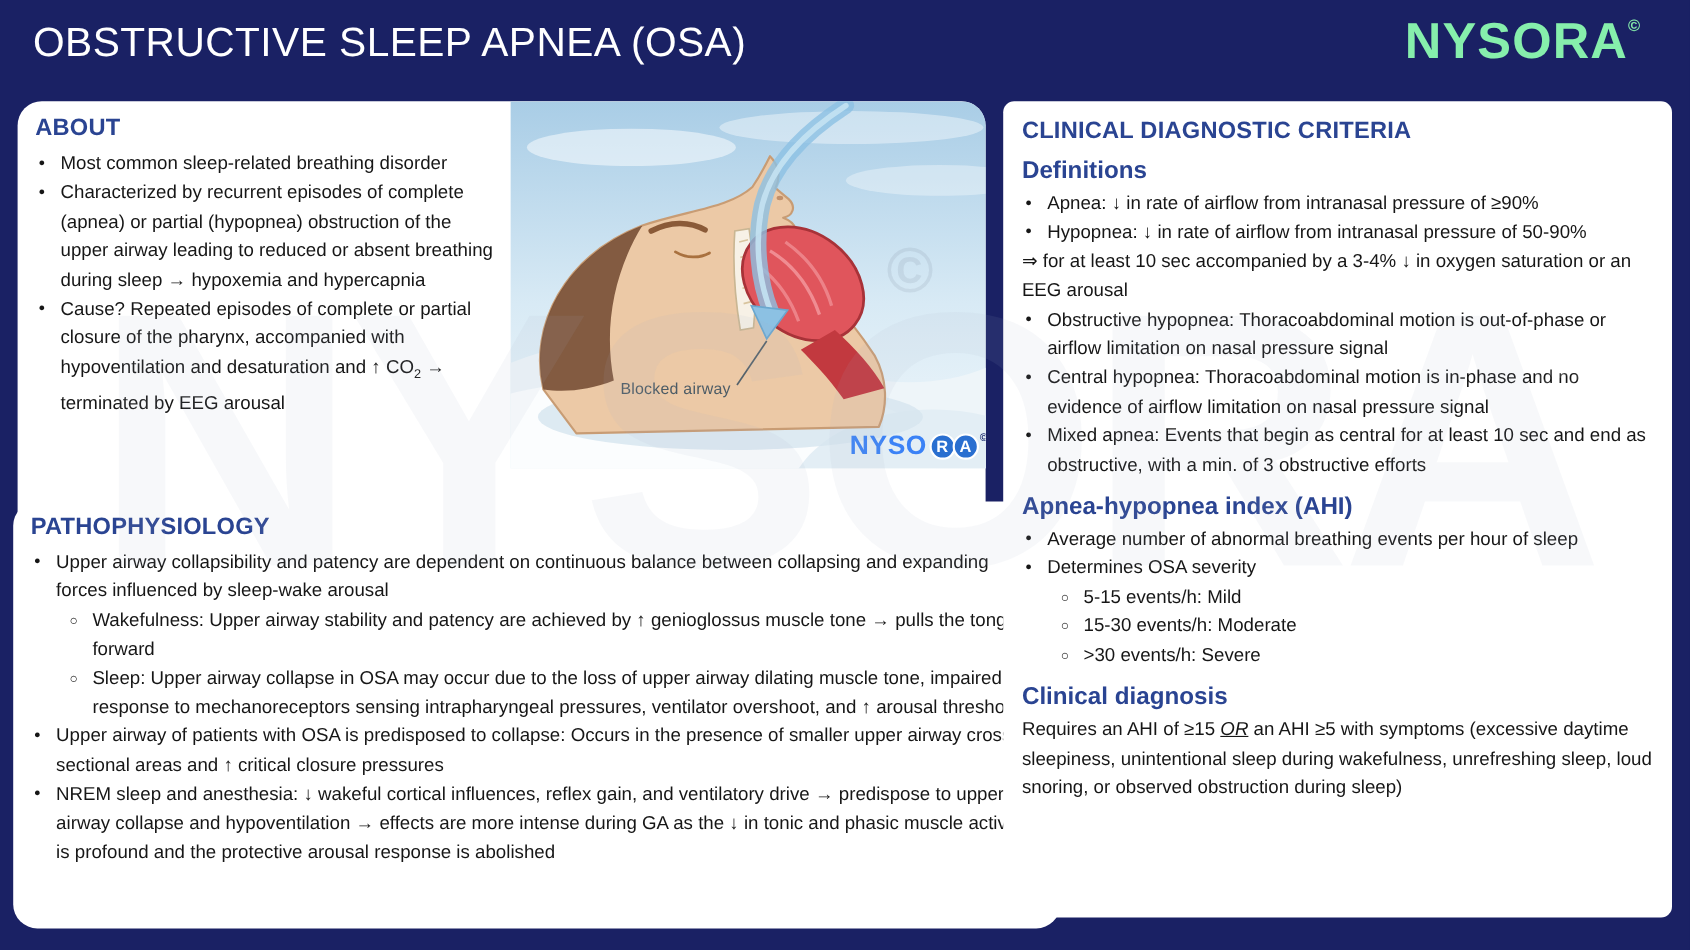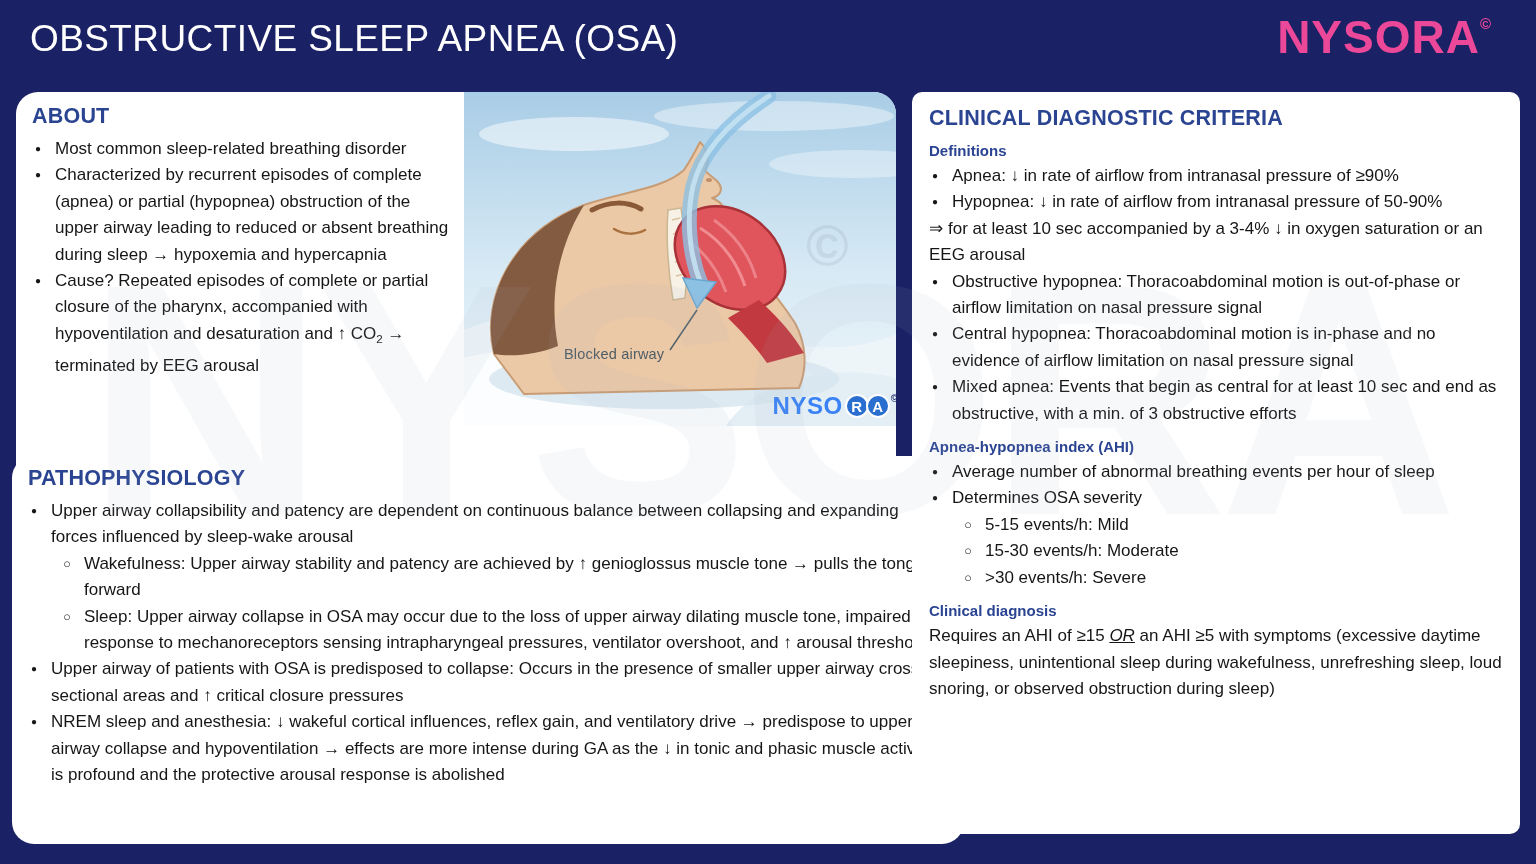--- a/index.html
+++ b/index.html
@@ -10,33 +10,33 @@
   body{
     width:1536px;height:864px;position:relative;overflow:hidden;
     background:var(--bg);
     font-family:"Liberation Sans",sans-serif;color:var(--text);
   }
   .page-title{
     position:absolute;left:30px;top:18px;margin:0;
     color:#fff;font-size:37px;font-weight:400;letter-spacing:.4px;
   }
   .brand{
-    position:absolute;top:14px;right:44px;color:#ec4899;
+    position:absolute;top:14px;right:44px;color:#86efac;
     font-size:46px;font-weight:800;letter-spacing:1px;line-height:1;text-align:right;
   }
   .brand sup{font-size:15px;vertical-align:top;position:relative;top:2px;}
   .card{
     position:absolute;background:var(--card);border-radius:22px;
   }
   .about-card{left:16px;top:92px;width:880px;height:426px;overflow:hidden;}
   .patho-card{left:12px;top:446px;width:952px;height:388px;padding:10px 20px 0 16px;overflow:hidden;margin-top:10px;}
   .clinical-card{left:912px;top:92px;width:608px;height:742px;padding:14px 17px 0 17px;overflow:hidden;border-radius:10px;}
   .about-text{position:absolute;left:16px;top:12px;width:424px;}
   h2{margin:0 0 7px 0;color:var(--heading);font-size:21.5px;font-weight:800;letter-spacing:.2px;}
-  h3{margin:11px 0 4px 0;color:var(--heading);font-size:15px;font-weight:700;}
+  h3{margin:11px 0 4px 0;color:var(--heading);font-size:22px;font-weight:700;}
   .intro{margin:2px 0 0 0;font-size:17px;line-height:26px;}
   .li{display:flex;gap:11px;font-size:17px;line-height:26.4px;}
   .li .marker{flex:none;width:12px;text-align:center;}
   .li.bullet .marker{font-size:10px;line-height:26.4px;}
   .li.circle .marker,.li .marker.hollow{font-size:12.5px;line-height:26px;}
   .li.circle{margin-left:33px;}
   .li.lvl2{margin-left:33px;}
   .li .txt{flex:1;}
   .b{font-weight:400;}
   .i{font-style:italic;text-decoration:underline;}

